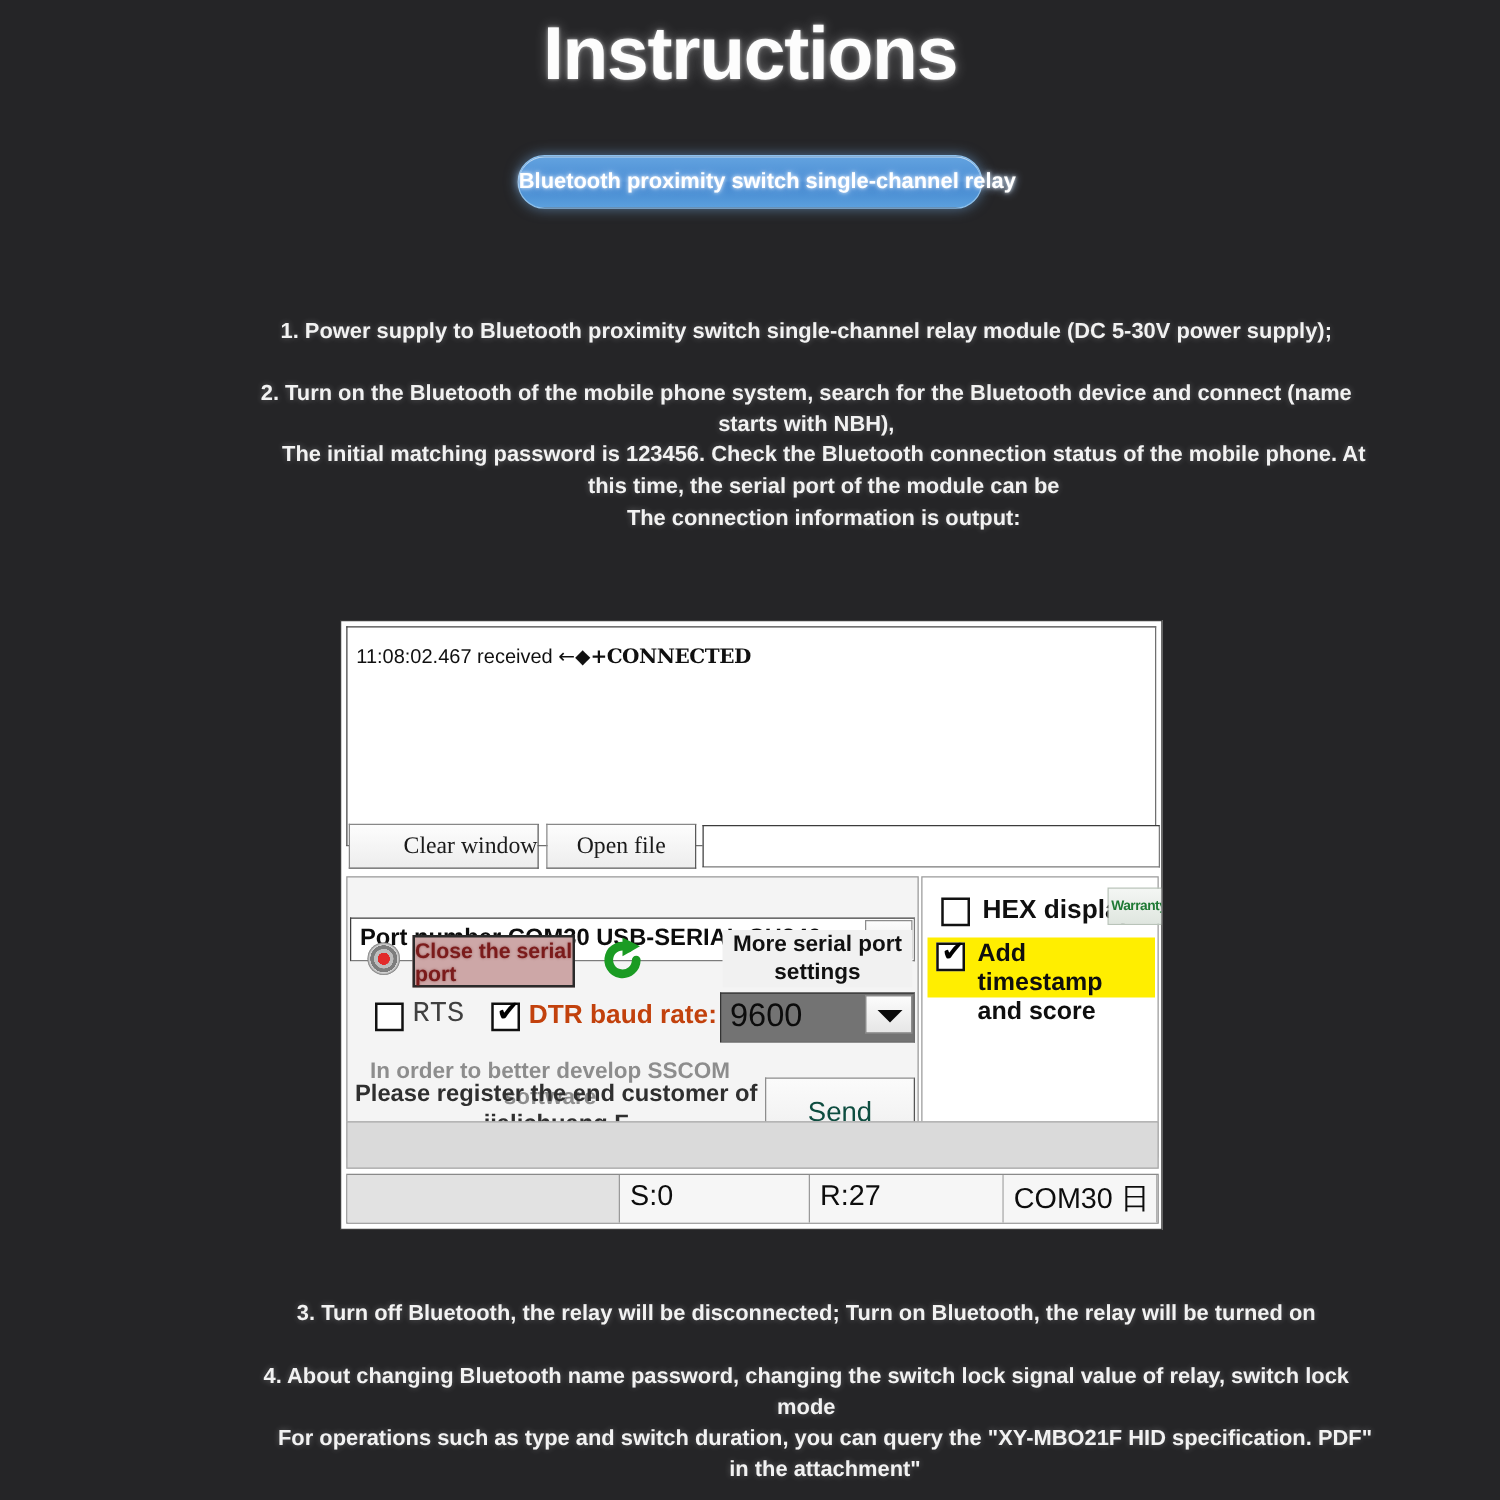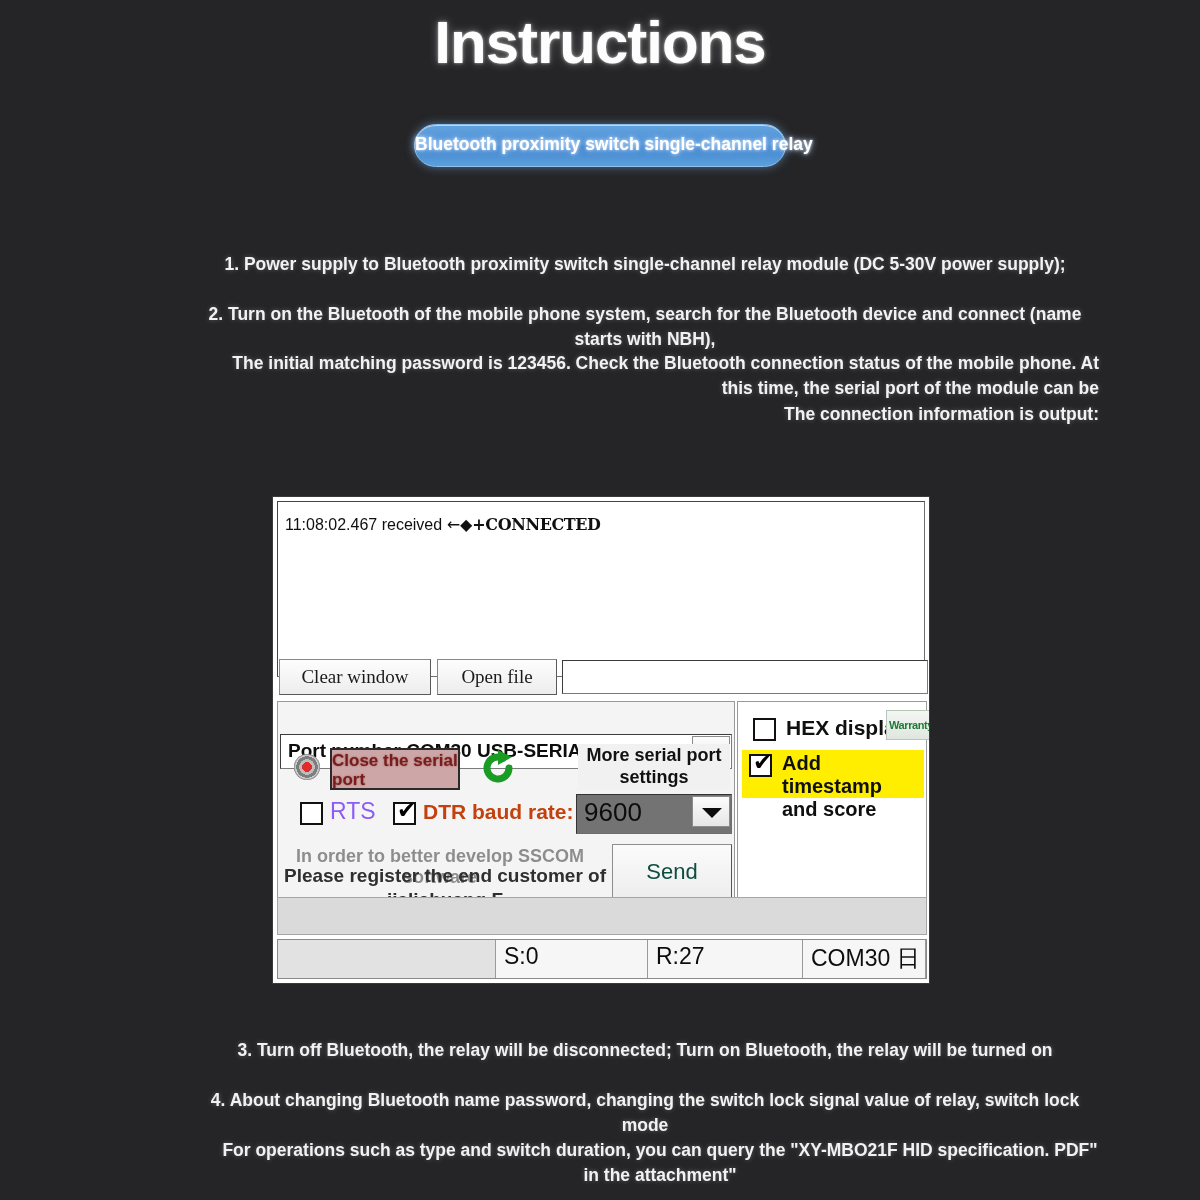--- a/index.html
+++ b/index.html
@@ -42,21 +42,21 @@
   
   .instr{
     position:absolute;
     color:#f2f2f2;
     font-size:17.5px;
     font-weight:bold;
     line-height:25px;
     text-shadow:0 0 5px rgba(255,255,255,.28);
   }
   .instr.center{text-align:center;}
-  .instr.left{text-align:right;}
+  .instr.left{text-align:center;}
 
   #p1{left:205px;top:252px;width:880px;}
   #p2{left:205px;top:302px;width:880px;}
   #p3{left:219px;top:351px;width:880px;}
   #p4{left:219px;top:402px;width:880px;}
 
   #p5{left:205px;top:1038px;width:880px;}
   #p6{left:205px;top:1088px;width:880px;}
   #p7{left:205px;top:1138px;width:880px;margin-left:15px;}
 
@@ -94,21 +94,21 @@
   .btn{
     background:linear-gradient(180deg,#fdfdfd,#ededed);
     border:1px solid #888;
     border-right-color:#5a5a5a;border-bottom-color:#5a5a5a;
     box-sizing:border-box;
     color:#1b1b1b;
     font-family:"Liberation Serif",serif;
     text-align:center;
     cursor:default;
   }
-  #clear-window-btn{position:absolute;left:2px;top:0;width:152px;height:36px;font-size:19px;line-height:34px;}
+  #clear-window-btn{position:absolute;left:2px;top:0;width:152px;height:36px;font-size:19px;line-height:34px;text-align:right;}
   #open-file-btn{position:absolute;left:160px;top:0;width:120px;height:36px;font-size:19px;line-height:34px;}
   #file-path-input{
     position:absolute;left:285px;top:1px;width:366px;height:34px;
     background:#fff;border:1px solid #7a7a7a;border-top-color:#3c3c3c;border-left-color:#3c3c3c;
     box-sizing:border-box;
   }
 
   
   .leftgroup{
     position:absolute;left:4px;top:204px;width:458px;height:225px;
@@ -168,21 +168,21 @@
 
   .cb{
     position:absolute;width:23px;height:23px;background:#fff;
     border:2px solid #111;box-sizing:border-box;
   }
   .cb .tick{
     position:absolute;left:2px;top:-5px;font-size:23px;line-height:23px;color:#000;
     font-family:"DejaVu Sans",sans-serif;font-weight:bold;
   }
   #rts-cb{left:22px;top:100px;}
-  #rts-label{position:absolute;left:52px;top:96px;font-size:23px;color:#8b5cf6;font-family:Liberation Sans, sans-serif;}
+  #rts-label{position:absolute;left:52px;top:96px;font-size:23px;color:#404040;font-family:Liberation Mono, monospace;}
   #dtr-cb{left:115px;top:100px;}
   #dtr-label{position:absolute;left:145px;top:98px;font-size:21px;color:#c2410c;font-weight:bold;font-family:"Liberation Sans",sans-serif;white-space:nowrap;}
 
   #baud-select{
     position:absolute;left:298px;top:92px;width:156px;height:40px;
     background:#737373;border:1px solid #6d6d6d;border-top-color:#333;border-left-color:#333;
     box-sizing:border-box;
   }
   #baud-select .sel-text{
     position:absolute;left:7px;top:2px;font-size:26px;color:#0c0c0c;
@@ -198,21 +198,21 @@
     font-size:18px;font-weight:bold;color:#3a3a3a;line-height:21px;
     font-family:"Liberation Sans",sans-serif;
     opacity:.55;
   }
   .reg-line2{
     position:absolute;left:0;top:22px;width:330px;text-align:center;
     font-size:19px;font-weight:bold;color:#2f2f2f;line-height:24px;
     font-family:"Liberation Sans",sans-serif;
   }
   #send-btn{
-    position:absolute;left:332px;top:2px;width:120px;height:56px;
+    position:absolute;left:332px;top:20px;width:120px;height:56px;
     background:linear-gradient(180deg,#fbfbfb,#ededed);
     border:1px solid #8d8d8d;border-right-color:#555;border-bottom-color:#555;
     box-sizing:border-box;
     color:#0e4d40;font-size:22px;line-height:54px;text-align:center;
     font-family:"Liberation Sans",sans-serif;
   }
 
   
   .rightgroup{
     position:absolute;left:464px;top:204px;width:190px;height:225px;

